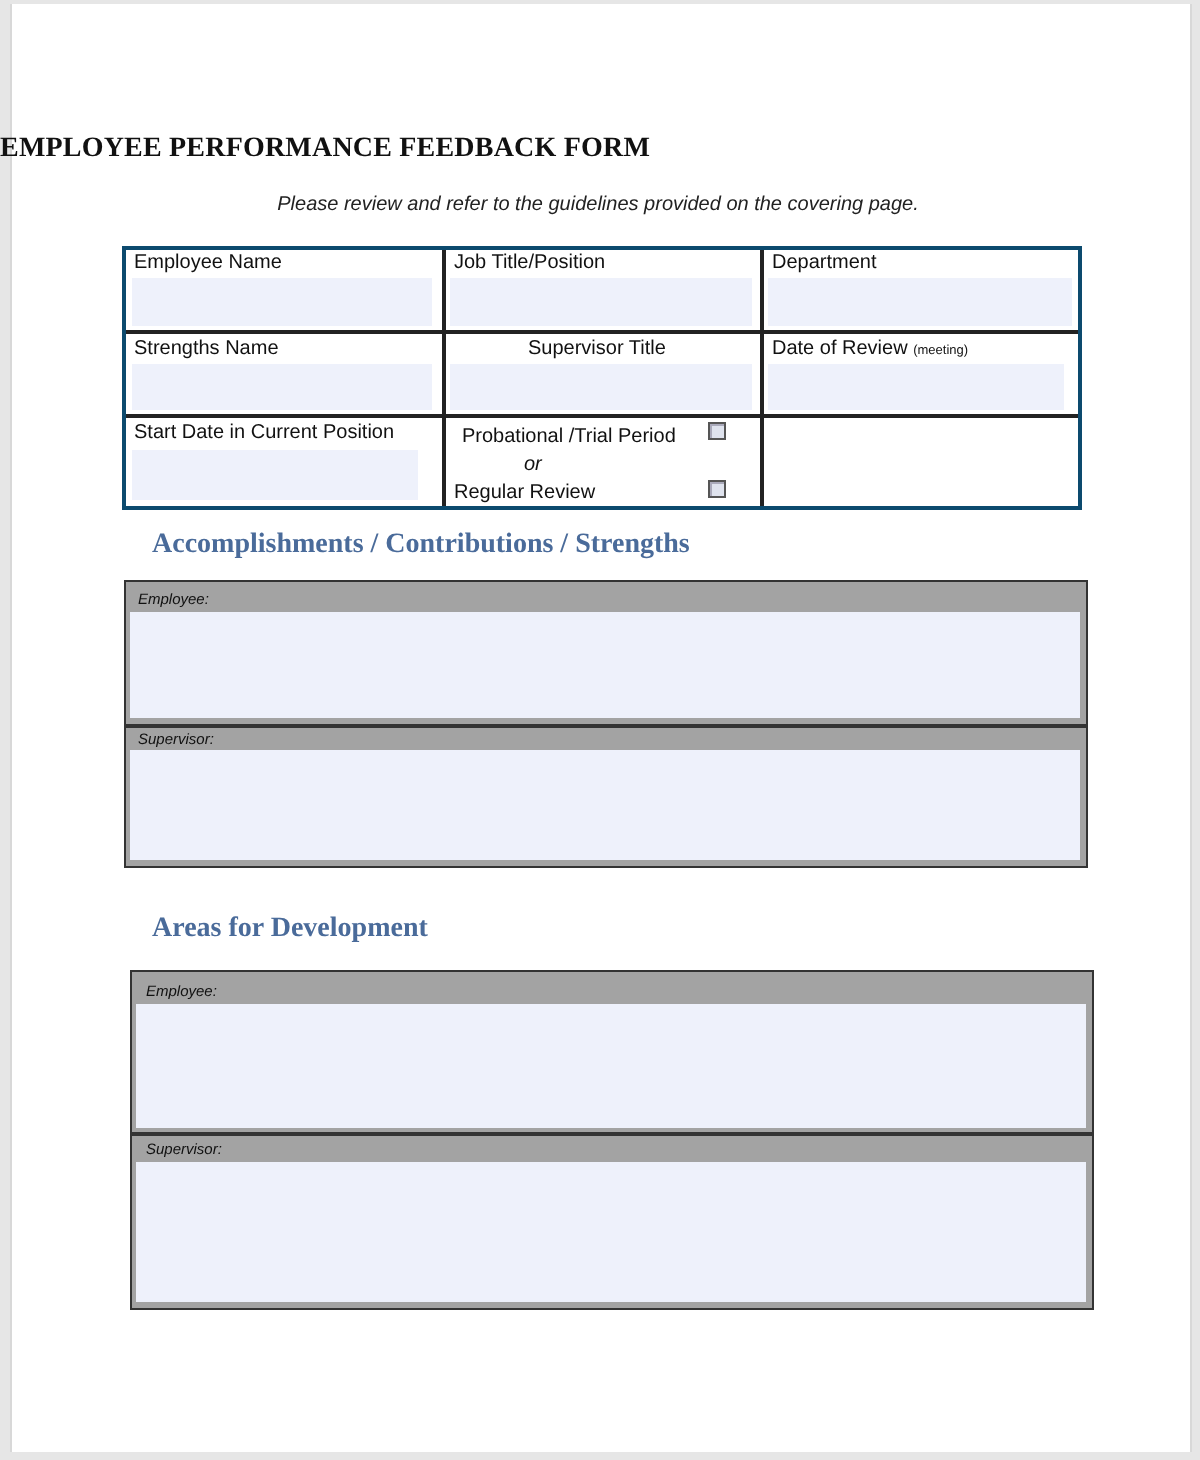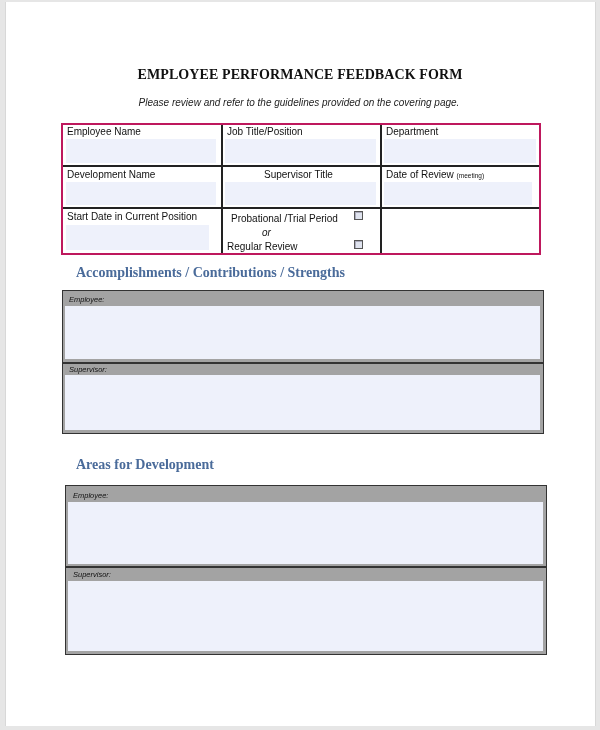--- a/index.html
+++ b/index.html
@@ -1,21 +1,21 @@
 <!DOCTYPE html>
 <html><head>
 <meta charset="utf-8">
 <style>
   html, body { margin:0; padding:0; }
   body { width:600px; height:730px; background:#e6e6e6; position:relative; overflow:hidden; font-family:"Liberation Sans", sans-serif; }
   .page { position:absolute; left:5px; top:2px; width:589px; height:724px; background:#ffffff; border-left:1px solid #d8d8d8; border-right:1px solid #d8d8d8; }
   .abs { position:absolute; }
-  .title { left:0; width:600px; top:67px; text-align:center; font-family:"Liberation Serif", serif; font-weight:bold; font-size:14px; color:#111; letter-spacing:0.1px; }
+  .title { left:0; width:600px; top:67px; font-family:"Liberation Serif", serif; font-weight:bold; font-size:14px; color:#111; letter-spacing:0.1px; }
   .subtitle { left:0; width:598px; top:97px; text-align:center; font-style:italic; font-size:10px; color:#222; }
-  .info-table { left:61px; top:123px; width:480px; height:132px; border:2px solid #be185d; box-sizing:border-box; }
+  .info-table { left:61px; top:123px; width:480px; height:132px; border:2px solid #0c4a6e; box-sizing:border-box; }
   .vline { position:absolute; width:1.5px; background:#222; }
   .hline { position:absolute; height:1.5px; background:#222; }
   .lbl { position:absolute; font-size:10px; color:#111; white-space:nowrap; }
   .lbl small { font-size:6.5px; }
   .fill { position:absolute; background:#eef1fb; }
   .chk { position:absolute; width:9px; height:9px; border:1.5px solid #555; background:#dfe3ee; box-sizing:border-box; box-shadow: inset 1px 1px 0 #aab; }
   .section-h { position:absolute; font-family:"Liberation Serif", serif; font-weight:bold; font-size:14px; color:#4a6b9a;margin-left:10px; }
   .box { position:absolute; border:1.5px solid #333; box-sizing:border-box; background:#a3a3a3; }
   .box-lbl { position:absolute; font-style:italic; font-size:7.5px; color:#111; }
   .box-div { position:absolute; left:0; right:0; height:1.5px; background:#333; }
@@ -38,21 +38,21 @@
 
   <div class="lbl" style="left:4px; top:1px;">Employee Name</div>
   <div class="fill" style="left:3px; top:14px; width:150px; height:24px;"></div>
 
   <div class="lbl" style="left:164px; top:1px;">Job Title/Position</div>
   <div class="fill" style="left:162px; top:14px; width:151px; height:24px;"></div>
 
   <div class="lbl" style="left:323px; top:1px;">Department</div>
   <div class="fill" style="left:321px; top:14px; width:152px; height:24px;"></div>
 
-  <div class="lbl" style="left:4px; top:44px;">Development Name</div>
+  <div class="lbl" style="left:4px; top:44px;">Strengths Name</div>
   <div class="fill" style="left:3px; top:57px; width:150px; height:23px;"></div>
 
   <div class="lbl" style="left:164px; top:44px;margin-left:37px;">Supervisor Title</div>
   <div class="fill" style="left:162px; top:57px; width:151px; height:23px;"></div>
 
   <div class="lbl" style="left:323px; top:44px;"><span>Date of Review</span> <small>(meeting)</small></div>
   <div class="fill" style="left:321px; top:57px; width:148px; height:23px;"></div>
 
   <div class="lbl" style="left:4px; top:86px;">Start Date in Current Position</div>
   <div class="fill" style="left:3px; top:100px; width:143px; height:25px;"></div>

